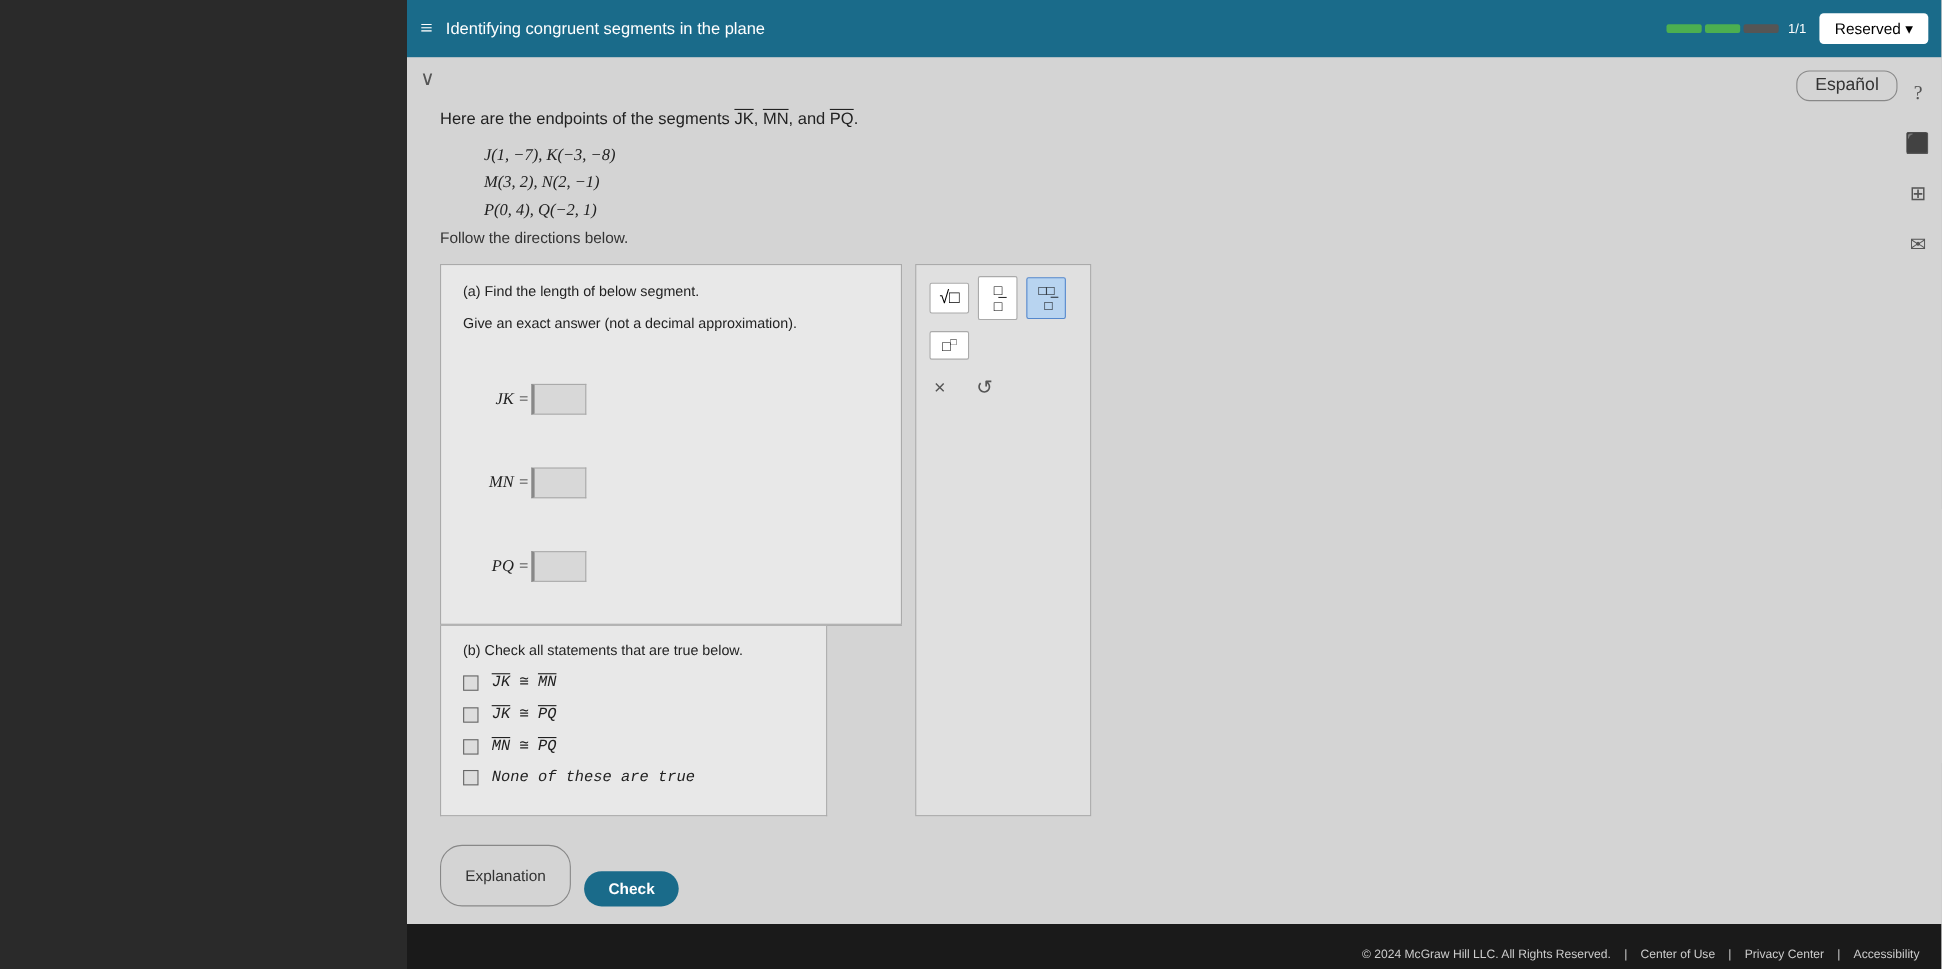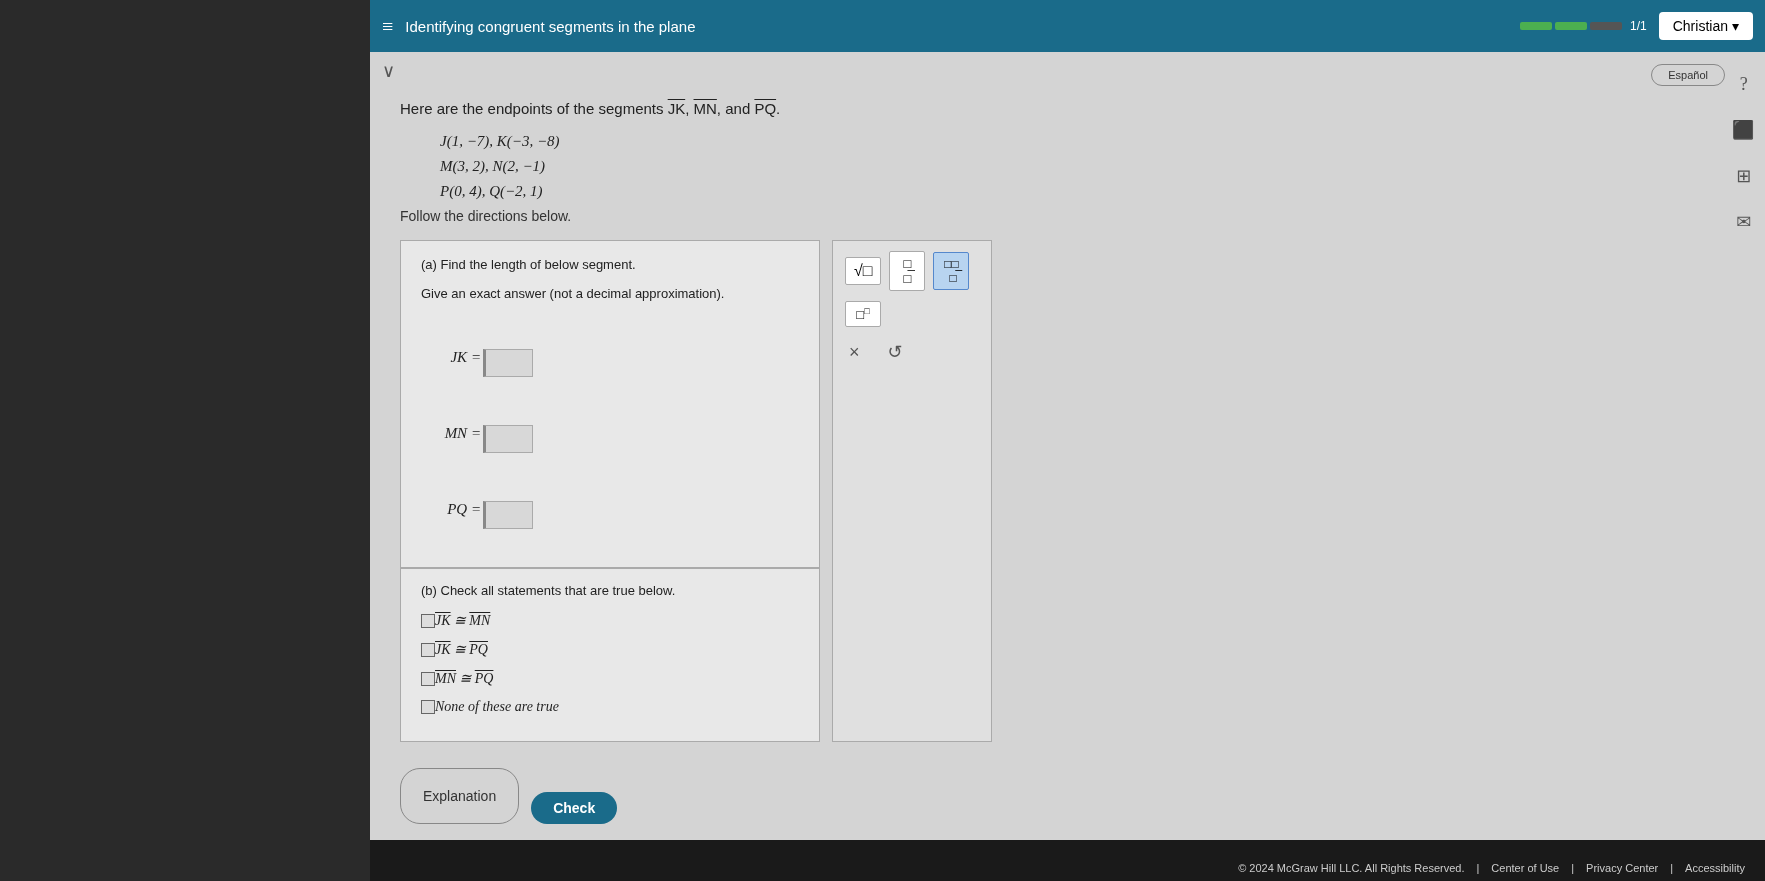--- a/index.html
+++ b/index.html
@@ -157,21 +157,21 @@
 
     .part-label {
       font-size: 13px;
       font-family: Arial, sans-serif;
       color: #222;
       margin-bottom: 14px;
     }
 
     .equation-row {
       display: flex;
-      align-items: flex-start;
+      align-items: center;
       margin-bottom: 22px;
       gap: 2px;
       margin-top: 48px;
     }
 
     .eq-label {
       font-style: italic;
       font-size: 15px;
       color: #222;
       min-width: 60px;
@@ -234,28 +234,29 @@
       color: #555;
       padding: 4px;
     }
 
     
     .part-b-box {
       border: 1px solid #aaa;
       border-top: none;
       background: #e8e8e8;
       padding: 14px 20px;
-      width: 420px;
+      width: 352px;
     }
 
     .checkbox-row {
       display: flex;
       align-items: center;
       margin-bottom: 12px;
-      gap: 0;
+      gap: 12px;
+      font-family: Liberation Mono, monospace;
     }
 
     .checkbox-item {
       width: 14px;
       height: 14px;
       border: 1px solid #666;
       background: #ddd;
       flex-shrink: 0;
       cursor: pointer;
     }
@@ -336,21 +337,21 @@
 
     
     .espanol-btn {
       position: absolute;
       right: 40px;
       top: 64px;
       background: #d4d4d4;
       border: 1.5px solid #888;
       border-radius: 12px;
       padding: 4px 16px;
-      font-size: 11px;
+      font-size: 16px;
       font-family: Arial, sans-serif;
       cursor: pointer;
       color: #333;
     }
 
     .divider-line {
       border: none;
       border-top: 1px solid #aaa;
       margin: 0;
     }
@@ -367,21 +368,21 @@
     <span class="top-bar-title">Identifying congruent segments in the plane</span>
     <div class="progress-area">
       <div class="progress-bar-container">
         <div class="progress-segment filled"></div>
         <div class="progress-segment filled"></div>
         <div class="progress-segment empty"></div>
       </div>
       <span class="progress-text">1/1</span>
     </div>
     <button class="user-btn">
-      <span>Christian</span>
+      <span>Reserved</span>
       <span>▾</span>
     </button>
   </div>
 
   <div class="chevron-row">
     <span style="font-size:18px; color:#555; cursor:pointer;">∨</span>
   </div>
 
   <button class="espanol-btn">Español</button>
 

